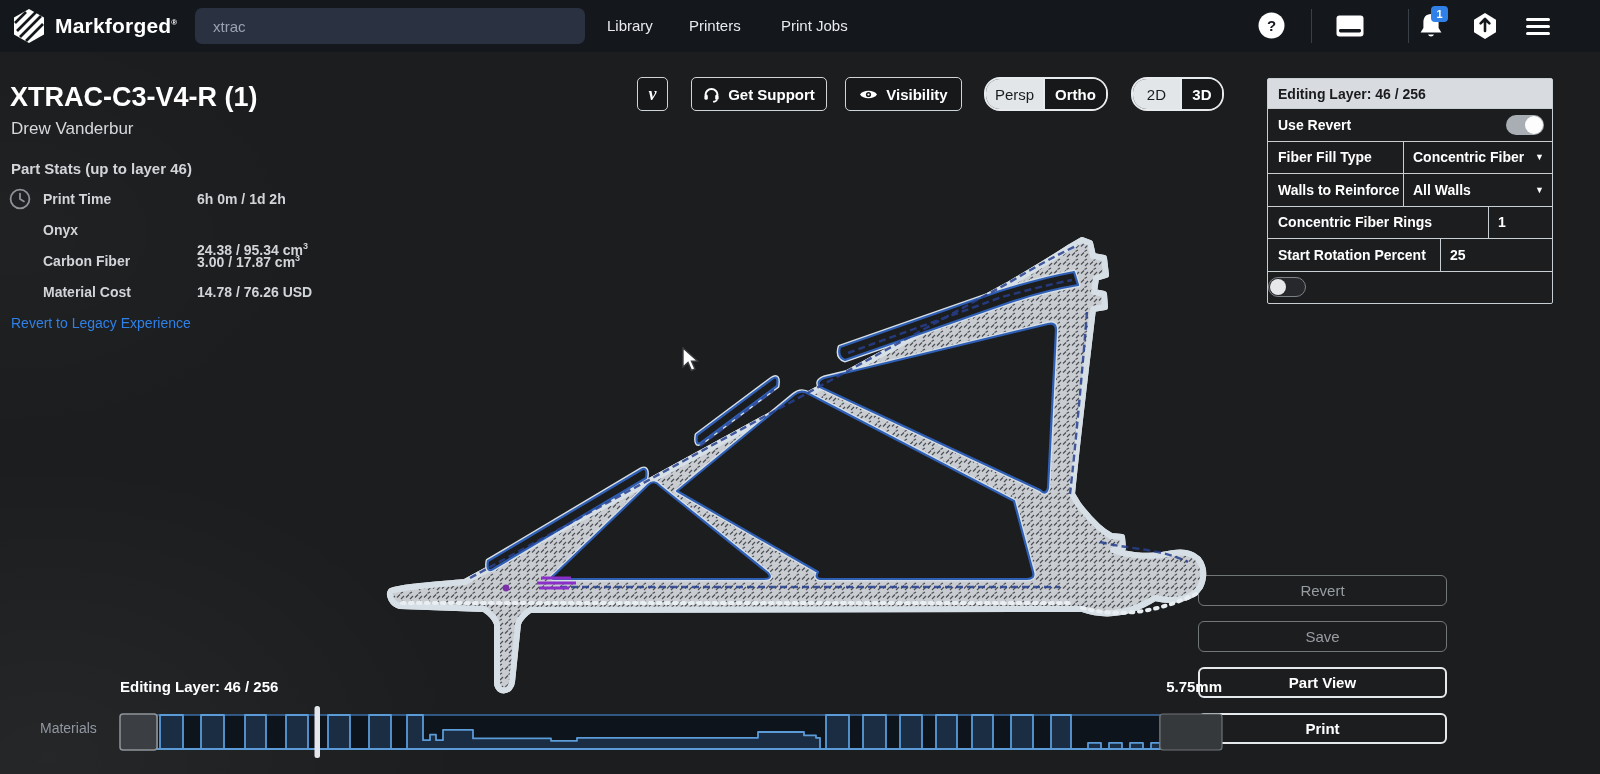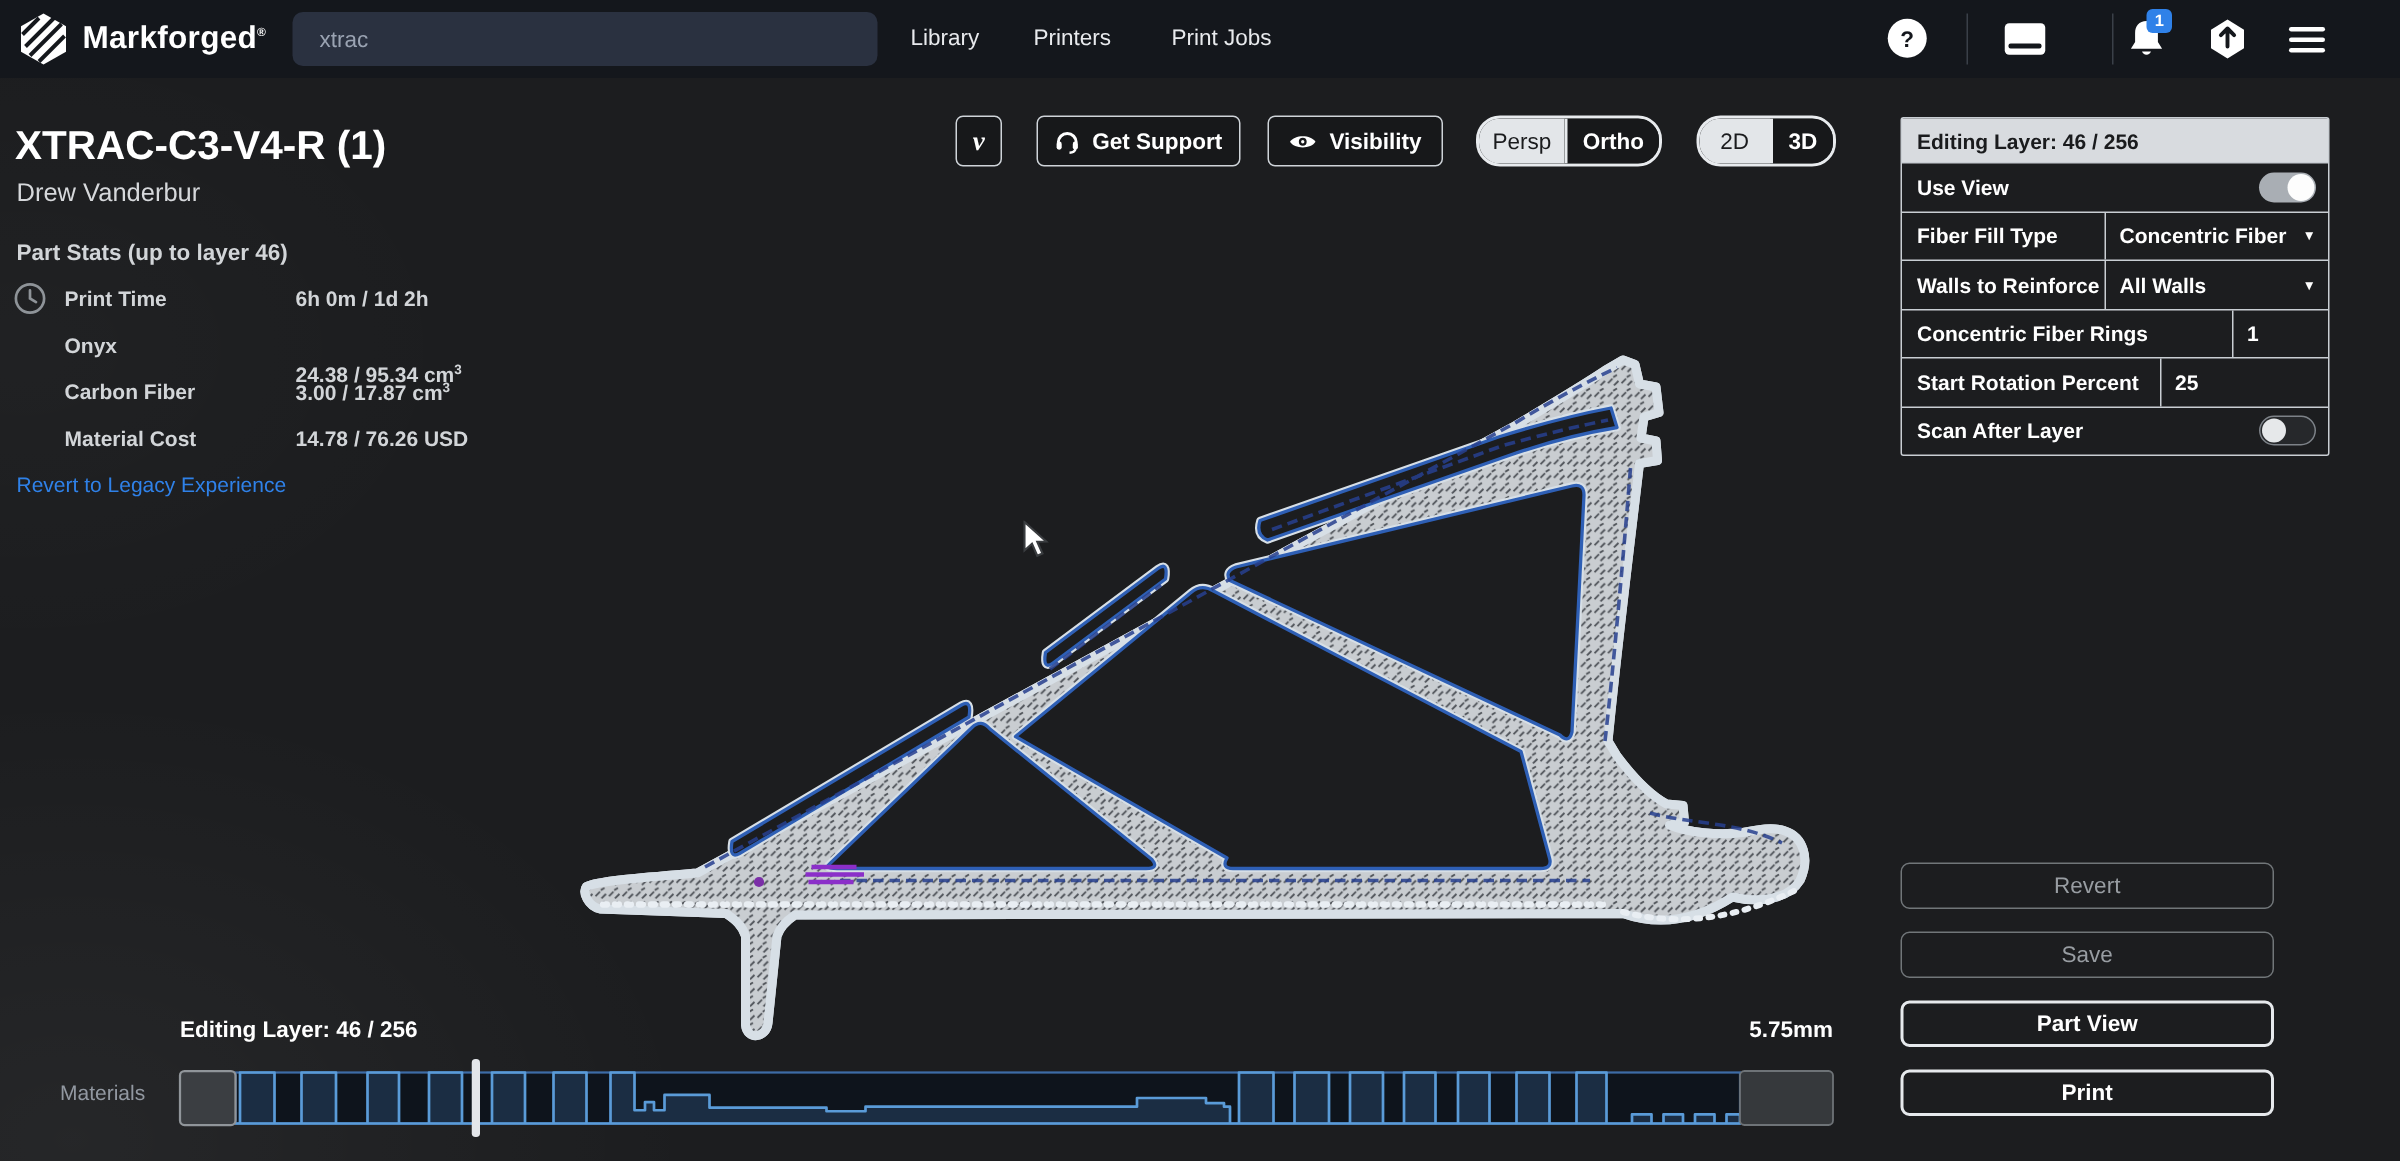--- a/index.html
+++ b/index.html
@@ -68,21 +68,21 @@
   .toggle { width:38px; height:20px; border-radius:10px; margin-right:8px; align-self:center;
     position:relative; cursor:pointer; }
   .toggle.on { background:#a9aeb4; }
   .toggle.on::after { content:""; position:absolute; right:1px; top:1px; width:18px; height:18px;
     border-radius:50%; background:#fdfdfd; }
   .toggle.off { background:#26282b; border:1px solid #7d8288; }
   .toggle.off::after { content:""; position:absolute; left:1px; top:1px; width:16px; height:16px;
     border-radius:50%; background:#e6e8ea; }
 
   
-  .act { position:absolute; left:1267px; width:249px; height:31px; border-radius:6px;
+  .act { position:absolute; left:1198px; width:249px; height:31px; border-radius:6px;
     background:transparent; font-size:15px; text-align:center; line-height:29px; cursor:pointer; }
   .act.disabled { border:1px solid #717679; color:#989da2; }
   .act.primary { border:2px solid #e6e9ec; color:#fff; font-weight:bold; line-height:27px; }
 
   
   #bottom-layer-label { position:absolute; left:120px; top:626px; color:#fff; font-size:15px; font-weight:bold; }
   #bottom-height { position:absolute; left:1062px; top:626px; width:160px; text-align:right;
     color:#fff; font-size:15px; font-weight:bold; }
   #materials-label { position:absolute; left:40px; top:668px; color:#9298a1; font-size:14px; }
   #timeline-svg { position:absolute; left:118px; top:646px; }
@@ -189,21 +189,21 @@
     <div class="dark" style="width:65px; border-left:2px solid #e8ebee;">Ortho</div>
   </div>
   <div class="seg" style="left:1131px; width:93px;">
     <div class="light" style="width:49px;">2D</div>
     <div class="dark" style="width:44px; border-left:2px solid #e8ebee;">3D</div>
   </div>
 
   <div id="panel">
     <div id="panel-header">Editing Layer: 46 / 256</div>
     <div class="prow">
-      <div class="lab">Use View</div>
+      <div class="lab">Use Revert</div>
       <div class="toggle on" style="border-left:none;"></div>
     </div>
     <div class="prow">
       <div class="lab" style="flex:0 0 135px;">Fiber Fill Type</div>
       <div class="val" style="flex:1;">
         <span>Concentric Fiber</span>
         <span class="caret">▼</span>
       </div>
     </div>
     <div class="prow">
@@ -219,21 +219,20 @@
         <span>1</span>
       </div>
     </div>
     <div class="prow">
       <div class="lab" style="flex:0 0 172px;">Start Rotation Percent</div>
       <div class="val" style="flex:1;">
         <span>25</span>
       </div>
     </div>
     <div class="prow">
-      <div class="lab">Scan After Layer</div>
       <div class="toggle off"></div>
     </div>
   </div>
 
   <div class="act disabled" style="top:523px;">Revert</div>
   <div class="act primary" style="top:615px;">Part View</div>
   <div class="act disabled" style="top:569px;">Save</div>
   <div class="act primary" style="top:661px;">Print</div>
 
   <div id="bottom-layer-label">Editing Layer: 46 / 256</div>

